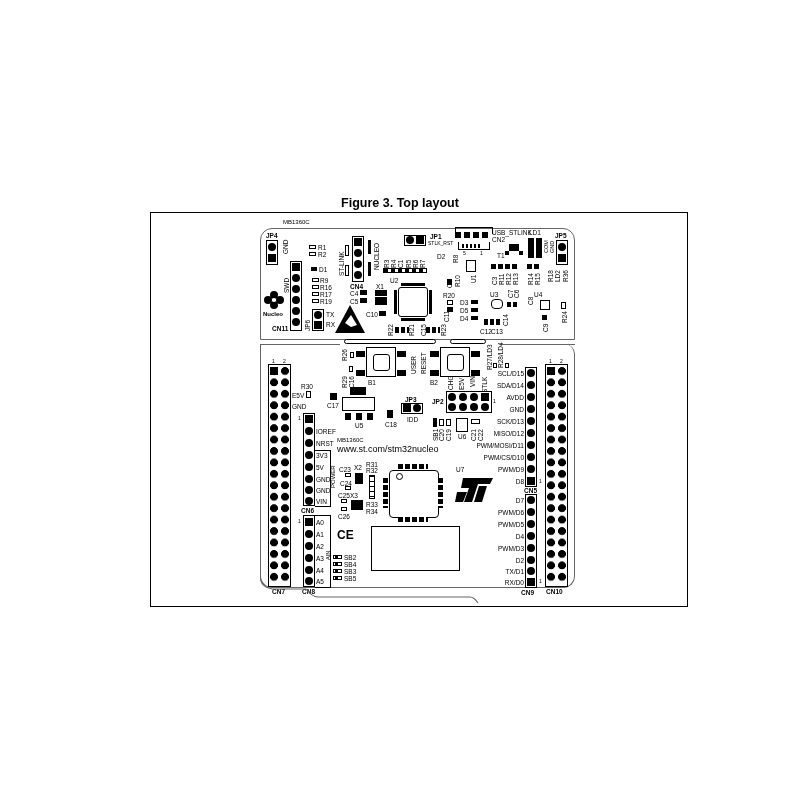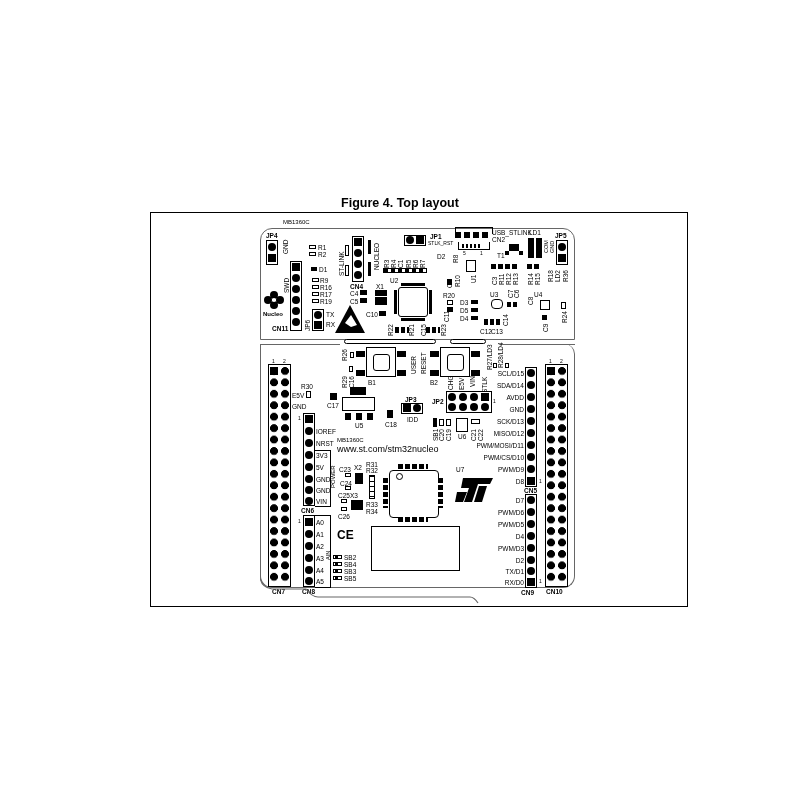--- a/index.html
+++ b/index.html
@@ -19,21 +19,21 @@
   .pad{position:absolute;background:#000;}
   .padw{position:absolute;border:1px solid #000;background:#fff;box-sizing:border-box;}
   .chip{position:absolute;border:1.5px solid #000;background:#fff;box-sizing:border-box;}
   .slot{position:absolute;height:5px;border:1px solid #000;border-radius:3px;background:#fff;box-sizing:border-box;}
   .chain{position:absolute;width:9px;height:4px;border:1px solid #000;background:#fff;box-sizing:border-box;}
   .chain::after{content:"";position:absolute;left:1px;top:0px;width:3px;height:2px;background:#000;}
 </style>
 </head>
 <body>
 
-<div class="caption">Figure 4. Top layout</div>
+<div class="caption">Figure 3. Top layout</div>
 
 <div class="frame"></div>
 <div class="lbl" style="left:283px;top:219px;font-size:6px;">MB1360C</div>
 
 <div class="board-top"></div>
 
 <div class="lbl b" style="left:266px;top:232px;">JP4</div>
 <div class="hdr" style="left:266px;top:240px;width:12px;height:25px;"></div>
 <div class="pin" style="left:268px;top:243px;"></div>
 <div class="pin sq" style="left:268px;top:254px;"></div>

